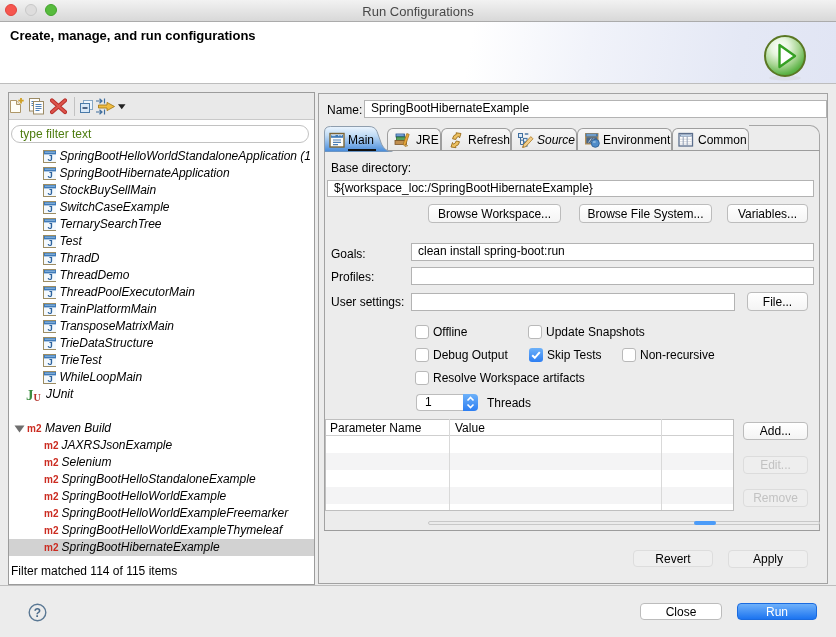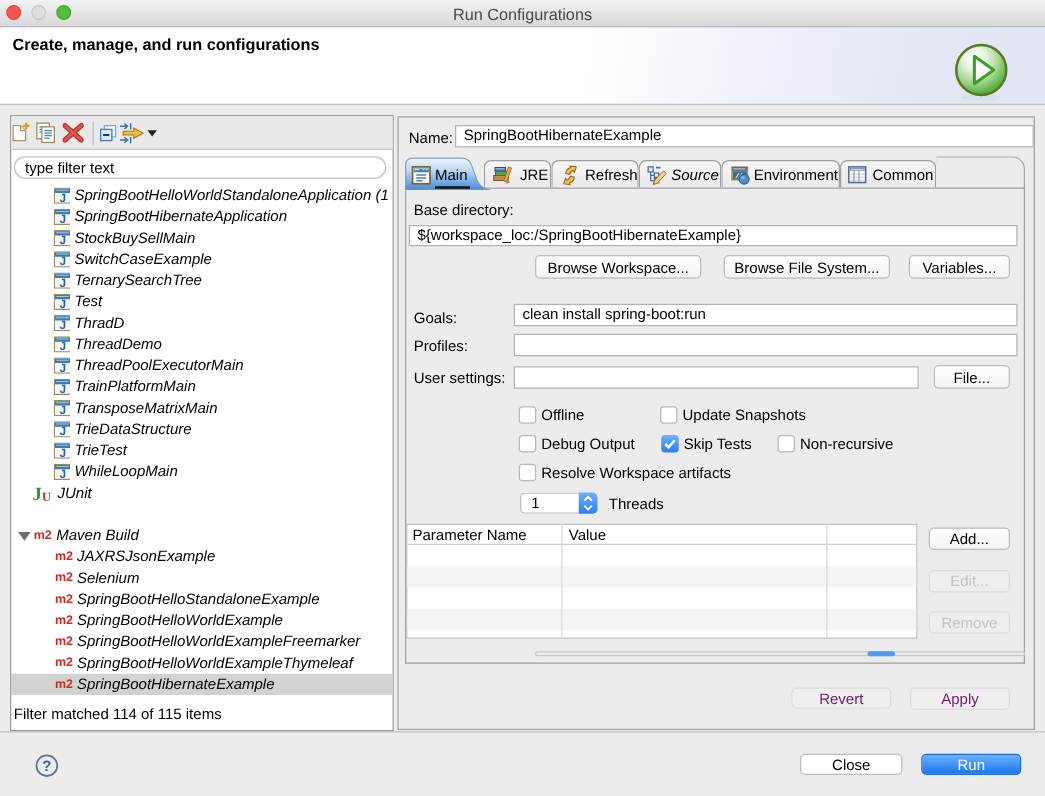--- a/index.html
+++ b/index.html
@@ -2,21 +2,21 @@
 <html><head>
 <meta charset="utf-8">
 <style>
 html,body{margin:0;padding:0;}
 #root{position:relative;width:836px;height:637px;background:#ececec;font-family:"Liberation Sans",sans-serif;overflow:hidden;}
 .abs{position:absolute;}
 .lbl{position:absolute;font-size:12px;color:#000;white-space:nowrap;line-height:13px;}
 .field{position:absolute;background:#fff;border:1px solid #b3b3b3;box-sizing:border-box;font-size:12px;color:#000;white-space:nowrap;overflow:hidden;line-height:15px;padding-left:6px;}
 .btn{position:absolute;background:linear-gradient(#ffffff,#f4f4f4);border:1px solid #bcbcbc;border-radius:4px;box-sizing:border-box;font-size:12px;color:#000;text-align:center;}
 .btn.dis{color:#c2c2c2;border-color:#dcdcdc;background:#eeeeee;}
-.btn.dis2{color:#701a75;border-color:#dddddd;background:#efefef;}
+.btn.dis2{color:#000000;border-color:#dddddd;background:#efefef;}
 .cb{position:absolute;width:14px;height:14px;background:#fff;border:1px solid #b9b9b9;border-radius:3px;box-sizing:border-box;}
 .cb.on{background:linear-gradient(#6db1f9,#2d7ef2);border:none;}
 .trow{position:absolute;left:9px;width:305px;height:17px;font-size:12px;line-height:17px;color:#000;white-space:nowrap;overflow:hidden;}
 .trow span.t{position:absolute;top:0;font-style:italic;}
 .m2{position:absolute;font-weight:bold;font-size:10px;color:#cb2b20;top:2px;line-height:13px;}
 .tab{position:absolute;top:128px;height:22px;background:linear-gradient(#f6f6f6,#e9e9e9);border:1px solid #9e9e9e;border-bottom:none;border-radius:6px 6px 0 0;box-sizing:border-box;font-size:12px;color:#000;}
 .tab .tl{position:absolute;top:4px;line-height:14px;}
 .tico{position:absolute;top:3px;}
 </style>
 </head>
@@ -72,21 +72,21 @@
 </svg>
 <svg class="abs" style="left:96px;top:98px;" width="30" height="18" viewBox="0 0 30 18">
   <path d="M0,3 h5.5 M3.5,0.8 L6,3 L3.5,5.2 M8.5,0.5 v5" stroke="#3f6e9e" stroke-width="1.2" fill="none"></path>
   <path d="M0,14 h5.5 M3.5,11.8 L6,14 L3.5,16.2 M8.5,11.5 v5" stroke="#3f6e9e" stroke-width="1.2" fill="none"></path>
   <path d="M2.5,7 h8.5 v-2.6 l7.5,4.1 -7.5,4.1 v-2.6 h-8.5 z" fill="#f0bc40" stroke="#a67c1a" stroke-width="0.9"></path>
   <path d="M22,6.2 h7.5 l-3.75,5 z" fill="#222"></path>
 </svg>
 <div class="abs" style="left:74px;top:97px;width:1px;height:19px;background:#c2c2c2;"></div>
 
 <div class="abs" style="left:11px;top:125px;width:298px;height:18px;background:#fff;border:1px solid #c2c2c2;border-radius:9px;box-sizing:border-box;"></div>
-<div class="lbl" style="left:20px;top:128px;color:#000000;">type filter text</div>
+<div class="lbl" style="left:20px;top:128px;color:#4d7c0f;">type filter text</div>
 
 <svg width="0" height="0" style="position:absolute">
   <defs>
     <g id="jico">
       <rect x="0.5" y="0.5" width="13" height="12" fill="#f4f9fd" stroke="#9c8c62"></rect>
       <rect x="1" y="1" width="12" height="3.4" fill="#3f7ab8"></rect>
       <path d="M2,2.2 h10" stroke="#9fc6e8" stroke-width="0.9"></path>
       <text x="7.2" y="11.3" text-anchor="middle" font-size="9.5" font-weight="bold" fill="#2d639e" font-family="Liberation Sans,sans-serif">J</text>
     </g>
     <g id="juico">

